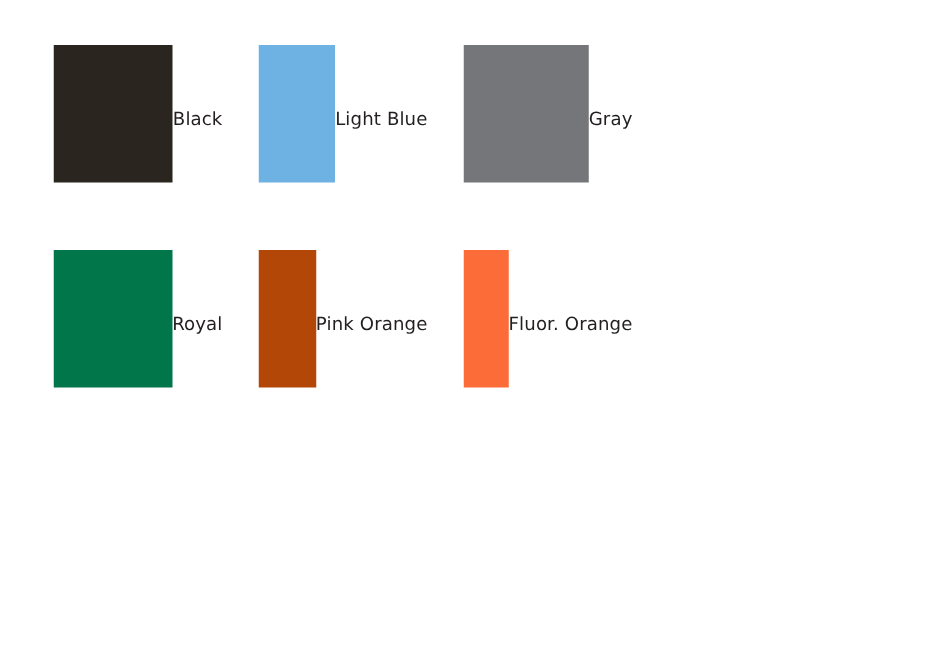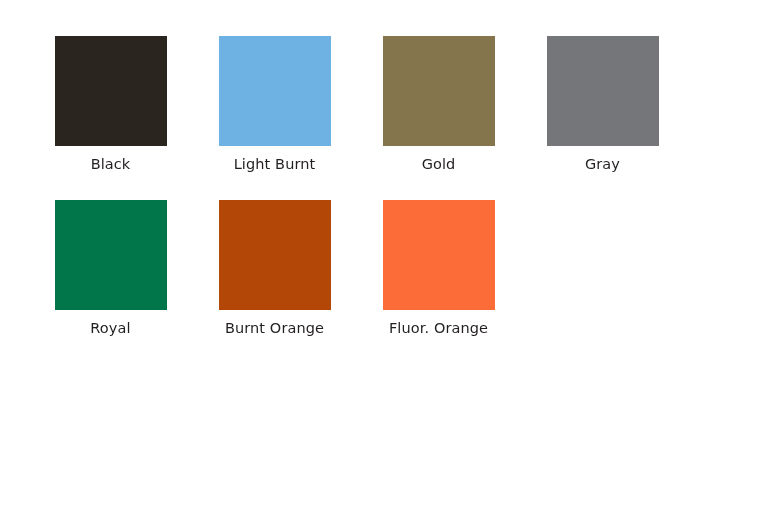--- a/index.html
+++ b/index.html
@@ -33,21 +33,21 @@
   }
 
   .swatch-row-1 { top: 36px; }
   .swatch-row-2 { top: 200px; }
   .swatch-row-3 { top: 363px; }
 
   .swatch-cell {
     width: 135px;
     margin-right: 29px;
     display: flex;
-    flex-direction: column;
+    flex-direction: row;
     align-items: center;
   }
   .swatch-cell:first-child {
     margin-left: 43px;
   }
   .swatch-cell:last-child {
     margin-right: 0;
     justify-content: center;
   }
 
@@ -78,38 +78,34 @@
 <body>
 
 <div id="swatch-chart">
   <div class="swatch-row swatch-row-1">
       <div class="swatch-cell">
         <div class="swatch-chip" style="background-color: rgb(43, 37, 32);"></div>
         <div class="swatch-label">Black</div>
       </div>
       <div class="swatch-cell">
         <div class="swatch-chip" style="background-color: rgb(109, 178, 226);"></div>
-        <div class="swatch-label">Light Burnt</div>
-      </div>
-      <div class="swatch-cell">
-        <div class="swatch-chip" style="background-color: rgb(133, 117, 76);"></div>
-        <div class="swatch-label">Gold</div>
+        <div class="swatch-label">Light Blue</div>
       </div>
       <div class="swatch-cell">
         <div class="swatch-chip" style="background-color: rgb(117, 118, 121);"></div>
         <div class="swatch-label">Gray</div>
       </div>
     </div>
   <div class="swatch-row swatch-row-2">
       <div class="swatch-cell">
         <div class="swatch-chip" style="background-color: rgb(0, 118, 74);"></div>
         <div class="swatch-label">Royal</div>
       </div>
       <div class="swatch-cell">
         <div class="swatch-chip" style="background-color: rgb(178, 71, 8);"></div>
-        <div class="swatch-label">Burnt Orange</div>
+        <div class="swatch-label">Pink Orange</div>
       </div>
       <div class="swatch-cell">
         <div class="swatch-chip" style="background-color: rgb(251, 108, 56);"></div>
         <div class="swatch-label">Fluor. Orange</div>
       </div>
     </div>
 </div>
 
 </body></html>

